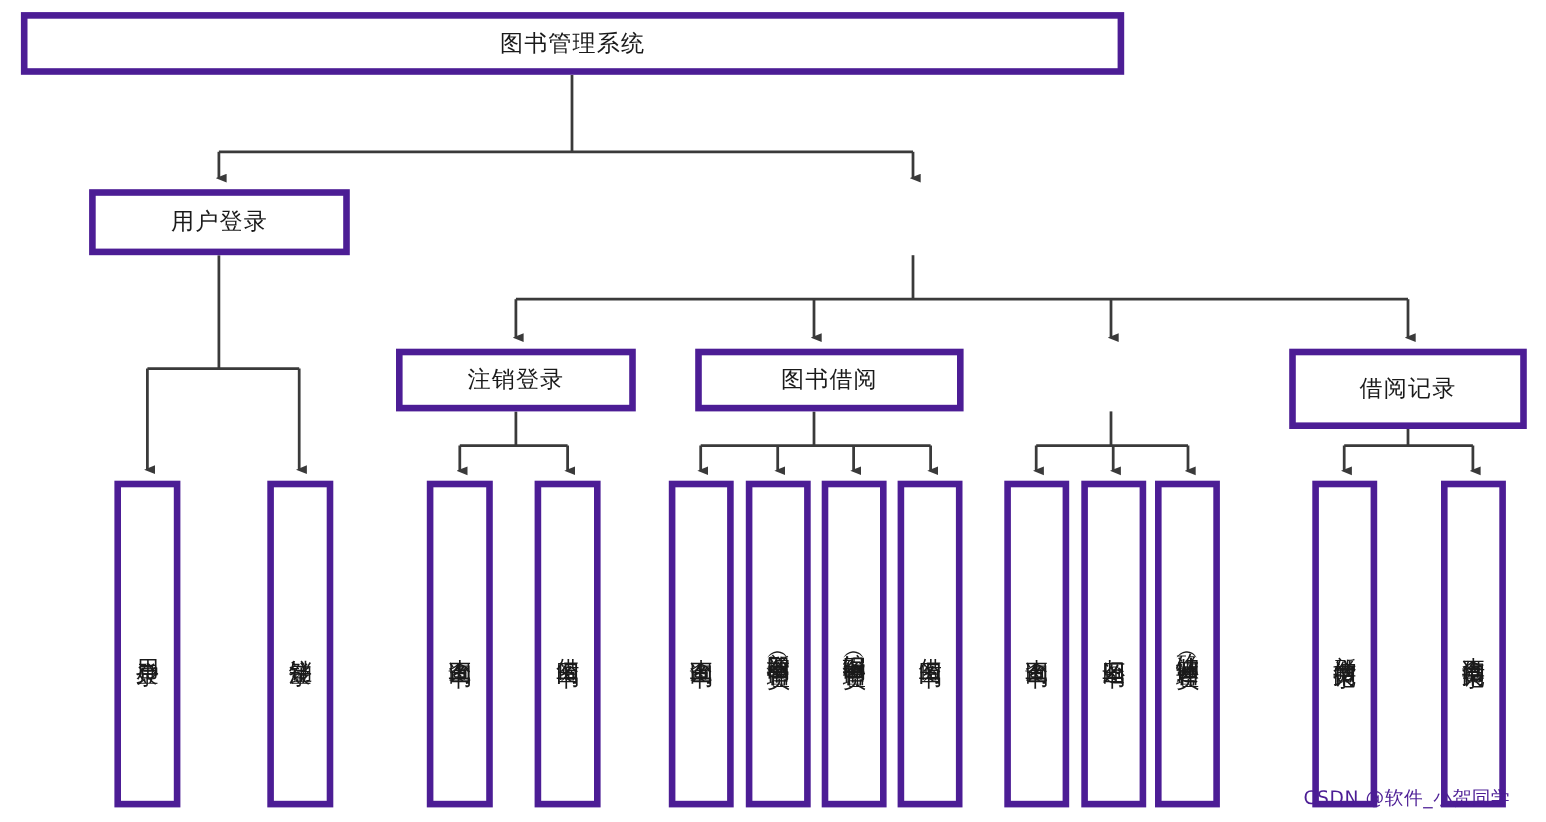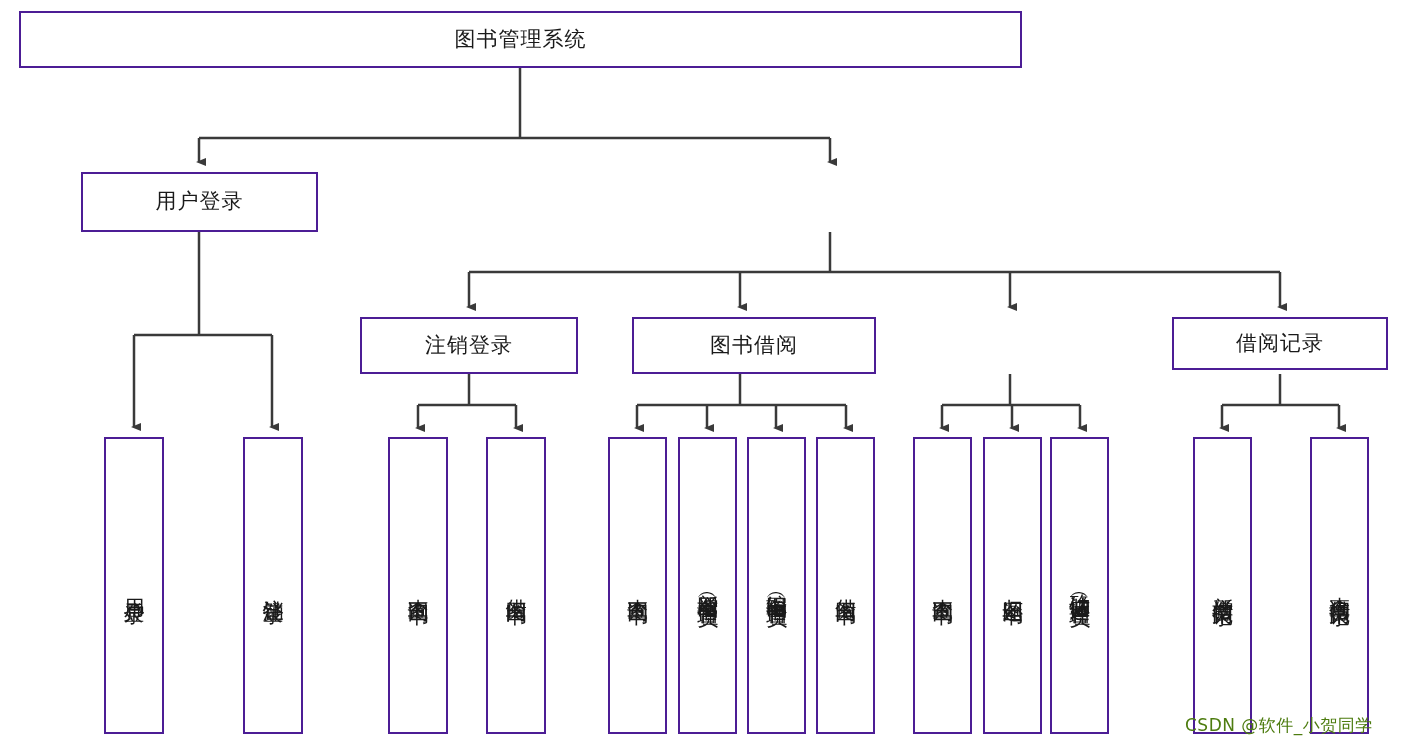--- a/index.html
+++ b/index.html
@@ -14,21 +14,21 @@
     position: relative;
     width: 1405px;
     height: 747px;
     background: #ffffff;
     overflow: hidden;
   }
   .node {
     position: absolute;
     box-sizing: border-box;
     background: #ffffff;
-    border: 2px solid #4c1d95;
+    border: 6px solid #4c1d95;
     display: flex;
     align-items: center;
     justify-content: center;
     color: #1a1a1a;
     text-align: center;
   }
   .node.horiz {
     font-size: 21px;
     letter-spacing: 1px;
     line-height: 1.2;
@@ -52,21 +52,21 @@
     top: 0;
     width: 1405px;
     height: 747px;
     pointer-events: none;
   }
   #watermark {
     position: absolute;
     left: 1185px;
     top: 714px;
     font-size: 17px;
-    color: #4d7c0f;
+    color: #4c1d95;
     letter-spacing: 0.5px;
     white-space: nowrap;
   }
 </style>
 </head>
 <body>
 
 <div id="canvas">
 
   <svg id="edges" viewBox="0 0 1405 747">
@@ -125,21 +125,21 @@
   <div class="node horiz" style="left: 81px; top: 172px; width: 237px; height: 60px;">
     <span>用户登录</span>
   </div>
 
   <div class="node horiz" style="left: 360px; top: 317px; width: 218px; height: 57px;">
     <span>注销登录</span>
   </div>
   <div class="node horiz" style="left: 632px; top: 317px; width: 244px; height: 57px;">
     <span>图书借阅</span>
   </div>
-  <div class="node horiz" style="left: 1172px; top: 317px; width: 216px; height: 53px;">
+  <div class="node horiz" style="left: 1172px; top: 317px; width: 216px; height: 73px;">
     <span>借阅记录</span>
   </div>
 
   <div class="node vert" style="left: 104px; top: 437px; width: 60px; height: 297px;">
     <span class="vtext">用户登录</span>
   </div>
   <div class="node vert" style="left: 243px; top: 437px; width: 60px; height: 297px;">
     <span class="vtext">注销登录</span>
   </div>
 

